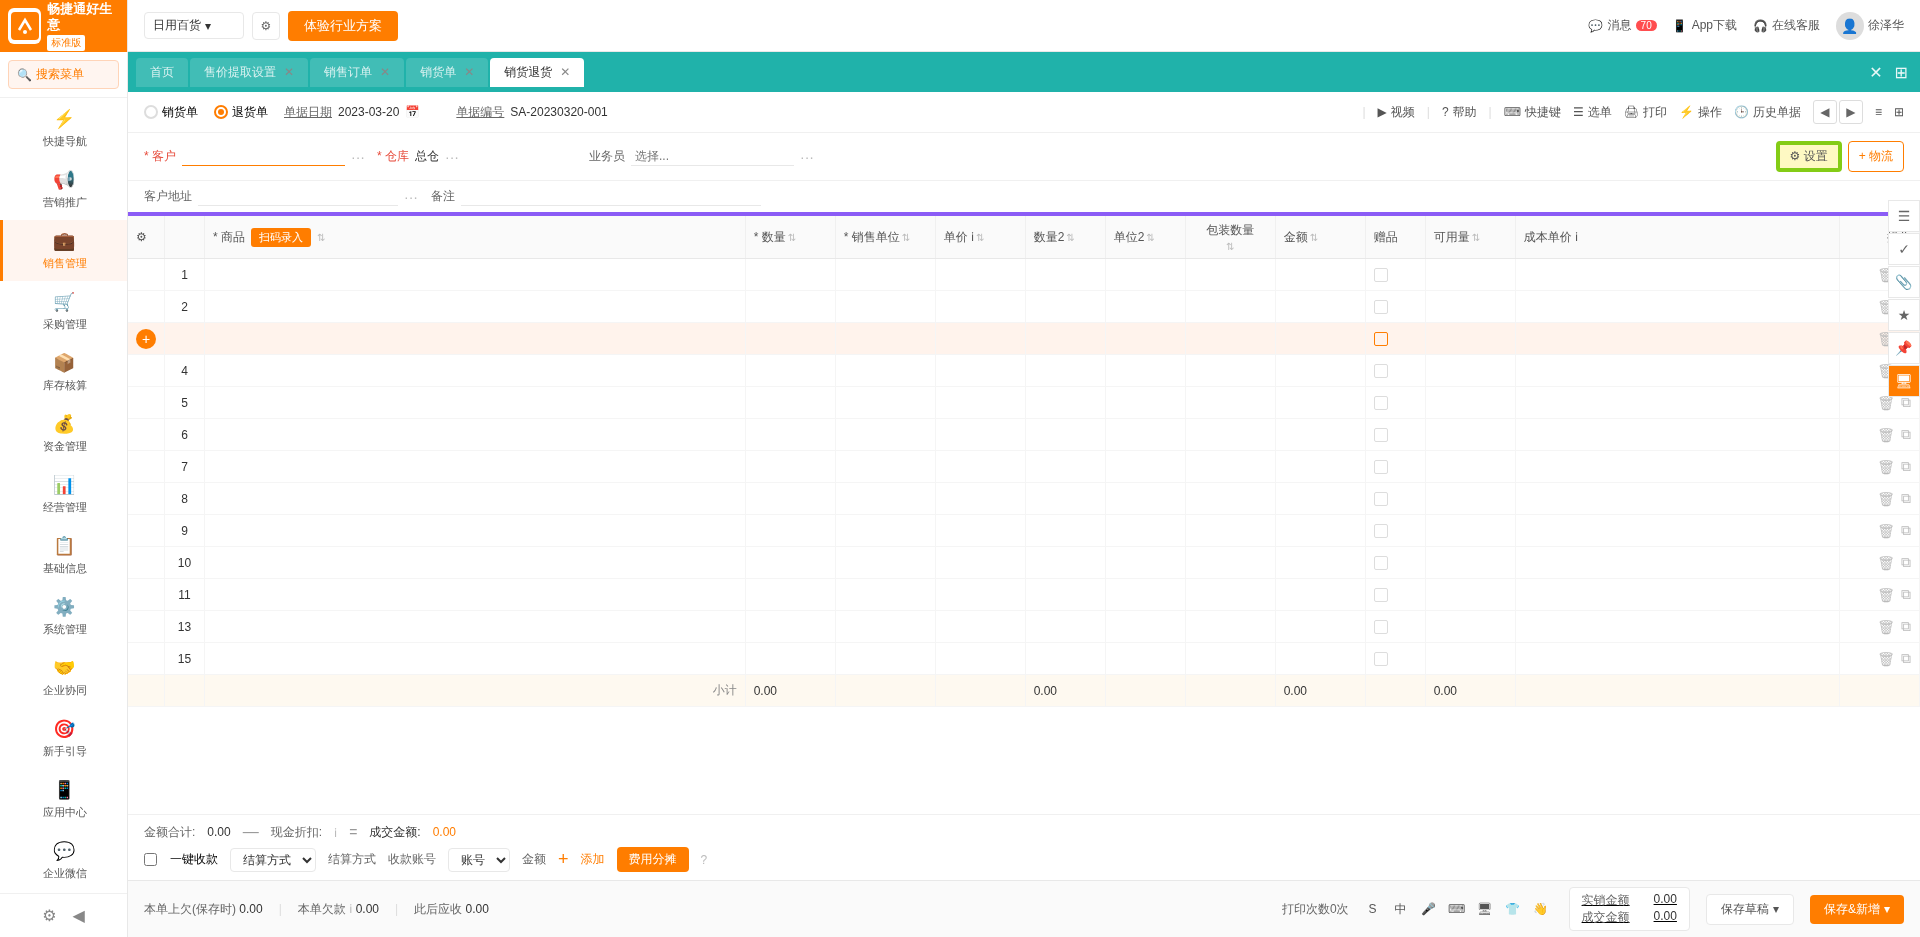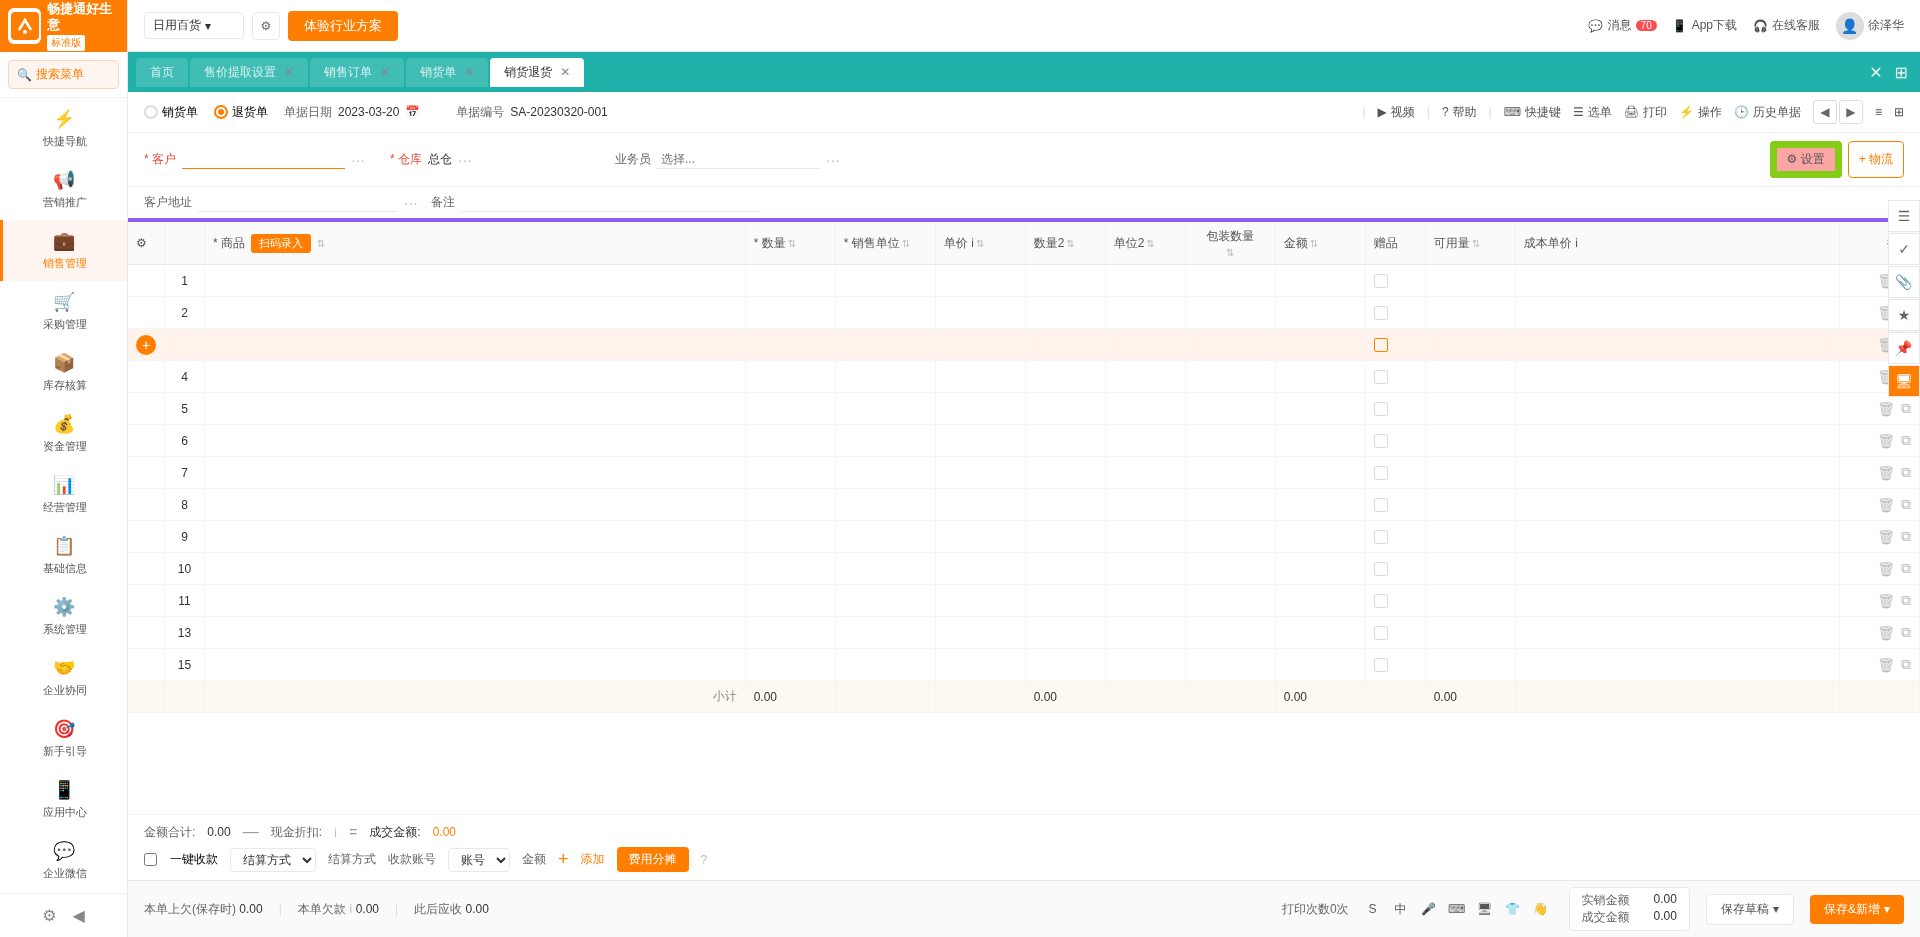--- a/index.html
+++ b/index.html
@@ -51,38 +51,38 @@
     .page-content { flex: 1; background: #fff; overflow: hidden; display: flex; flex-direction: column; }
 
     
     .form-header { padding: 8px 16px; border-bottom: 1px solid #f0f0f0; display: flex; align-items: center; gap: 16px; flex-wrap: wrap; }
     .radio-group { display: flex; gap: 16px; align-items: center; }
     .radio-item { display: flex; align-items: center; gap: 4px; cursor: pointer; }
     .radio-dot { width: 14px; height: 14px; border-radius: 50%; border: 2px solid #ddd; display: flex; align-items: center; justify-content: center; }
     .radio-dot.active { border-color: #ff7d00; }
     .radio-dot.active::after { content: ''; width: 6px; height: 6px; background: #ff7d00; border-radius: 50%; }
     .form-date-group { display: flex; align-items: center; gap: 6px; }
-    .form-date-label { color: #666; }
+    .form-date-label { color: #666; text-decoration: underline; }
     .form-date-value { color: #333; font-weight: 500; }
     .form-date-icon { color: #999; cursor: pointer; }
     .form-id-group { display: flex; align-items: center; gap: 6px; margin-left: 20px; }
     .form-header-right { margin-left: auto; display: flex; gap: 12px; align-items: center; }
     .form-header-btn { display: flex; align-items: center; gap: 4px; color: #555; cursor: pointer; font-size: 12px; }
 
     
-    .customer-section { padding: 8px 16px; border-bottom: 1px solid #f0f0f0; display: flex; gap: 25px; align-items: center; flex-wrap: wrap; }
+    .customer-section { padding: 8px 16px; border-bottom: 1px solid #f0f0f0; display: flex; gap: 12px; align-items: center; flex-wrap: wrap; }
     .field-group { display: flex; align-items: center; gap: 6px; min-width: 200px; }
     .field-label { color: #e74c3c; }
     .field-label-normal { color: #666; }
     .field-input { border: none; border-bottom: 1px solid #e8e8e8; padding: 2px 4px; color: #333; min-width: 120px; outline: none; background: transparent; }
     .field-more { color: #bbb; cursor: pointer; font-size: 14px; }
 
     .right-actions { margin-left: auto; display: flex; gap: 6px; }
     .action-btn-sm { padding: 3px 10px; border-radius: 4px; cursor: pointer; font-size: 12px; display: flex; align-items: center; gap: 3px; }
-    .action-btn-settings { border: 7px solid #84cc16; background: #fca5a5; color: #555; }
+    .action-btn-settings { border: 4px solid #84cc16; background: #fef9c3; color: #555; }
     .action-btn-add { border: 1px solid #ff7d00; background: #fff; color: #ff7d00; }
 
     
     .info-row2 { padding: 6px 16px; border-bottom: 4px solid #8b5cf6; display: flex; gap: 13px; align-items: flex-end; }
 
     
     .table-container { flex: 1; overflow: auto; }
     .data-table { width: 100%; border-collapse: collapse; min-width: 1300px; }
     .data-table th { background: #fafafa; border-bottom: 1px solid #e8e8e8; border-right: 1px solid #f0f0f0; padding: 6px 8px; color: #555; font-weight: normal; white-space: nowrap; text-align: left; position: sticky; top: 0; z-index: 2; }
     .data-table td { border-bottom: 1px solid #f5f5f5; border-right: 1px solid #f5f5f5; padding: 4px 8px; color: #333; height: 32px; }
@@ -109,21 +109,21 @@
     .footer-deal { color: #333; font-weight: 500; }
     .footer-row2 { display: flex; align-items: center; gap: 12px; }
     .checkbox-label { display: flex; align-items: center; gap: 13px; }
     .payment-select { border: 1px solid #e8e8e8; border-radius: 4px; padding: 3px 8px; color: #333; background: #fff; }
     .fee-split-btn { background: #ff7d00; color: #fff; border: none; border-radius: 4px; padding: 4px 12px; cursor: pointer; }
     .help-icon { color: #bbb; cursor: pointer; }
 
     
     .bottom-bar { background: #fafafa; border-top: 1px solid #e8e8e8; padding: 6px 16px; display: flex; align-items: center; gap: 16px; }
     .bottom-info { color: #666; }
-    .summary-box { background: #fff; border: 1px solid #e8e8e8; border-radius: 4px; padding: 4px 12px; }
+    .summary-box { background: #fff; border: 1px solid #e8e8e8; border-radius: 4px; padding: 4px 12px; text-decoration: underline; }
     .summary-row { display: flex; justify-content: space-between; gap: 24px; }
     .summary-label { color: #666; }
     .summary-value { color: #333; font-weight: 500; }
     .btn-save-draft { background: #fff; border: 1px solid #e8e8e8; border-radius: 4px; padding: 6px 14px; cursor: pointer; color: #555; display: flex; align-items: center; gap: 4px; }
     .btn-save-new { background: #ff7d00; color: #fff; border: none; border-radius: 4px; padding: 6px 14px; cursor: pointer; font-size: 13px; display: flex; align-items: center; gap: 4px; }
 
     
     .right-float { position: fixed; right: 0; top: 200px; display: flex; flex-direction: column; gap: 1px; z-index: 100; }
     .float-btn { width: 32px; height: 32px; background: #fff; border: 1px solid #e8e8e8; display: flex; align-items: center; justify-content: center; cursor: pointer; color: #666; font-size: 14px; writing-mode: horizontal-tb; }
     .float-btn-active { background: #ff7d00; color: #fff; }

